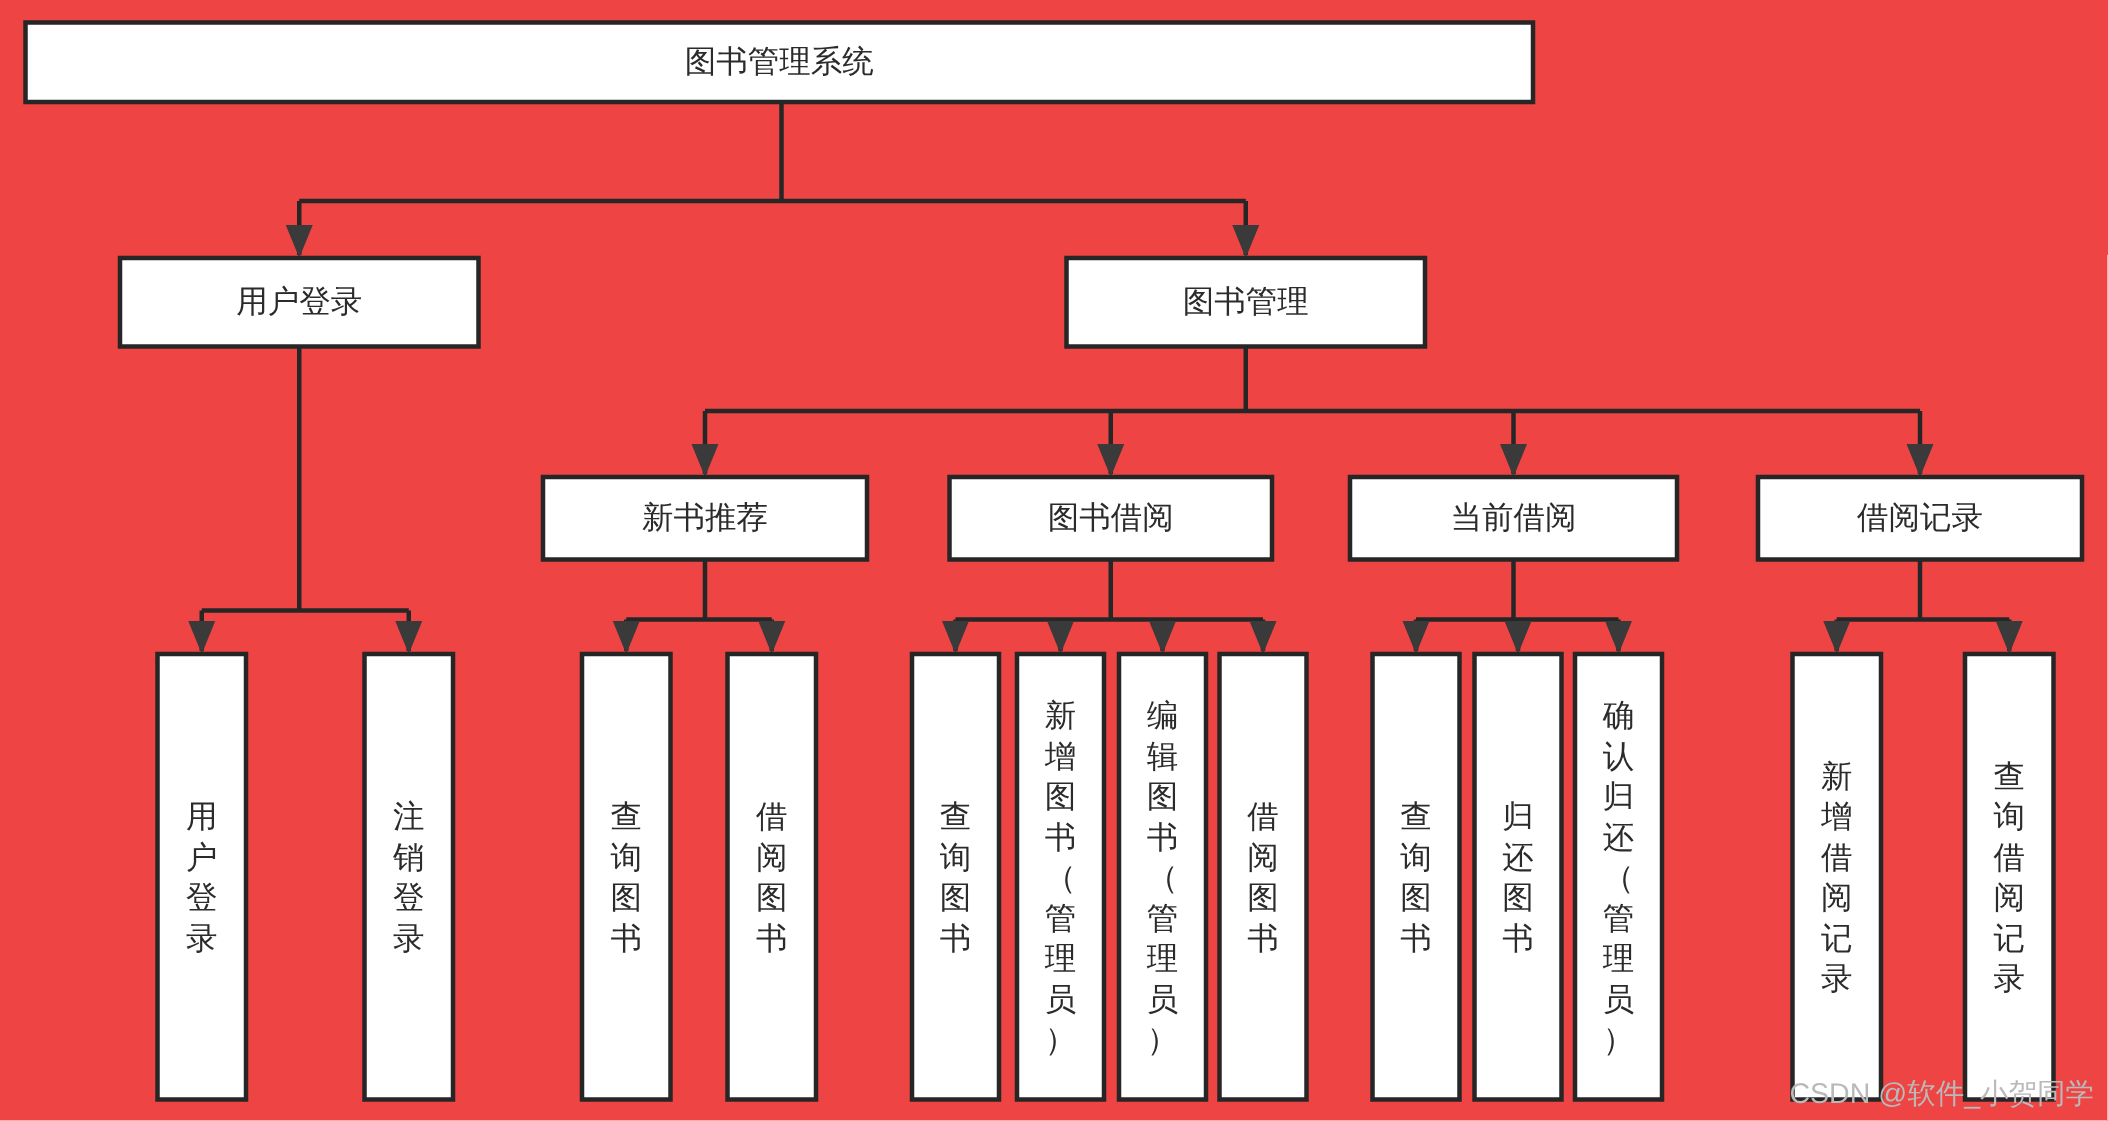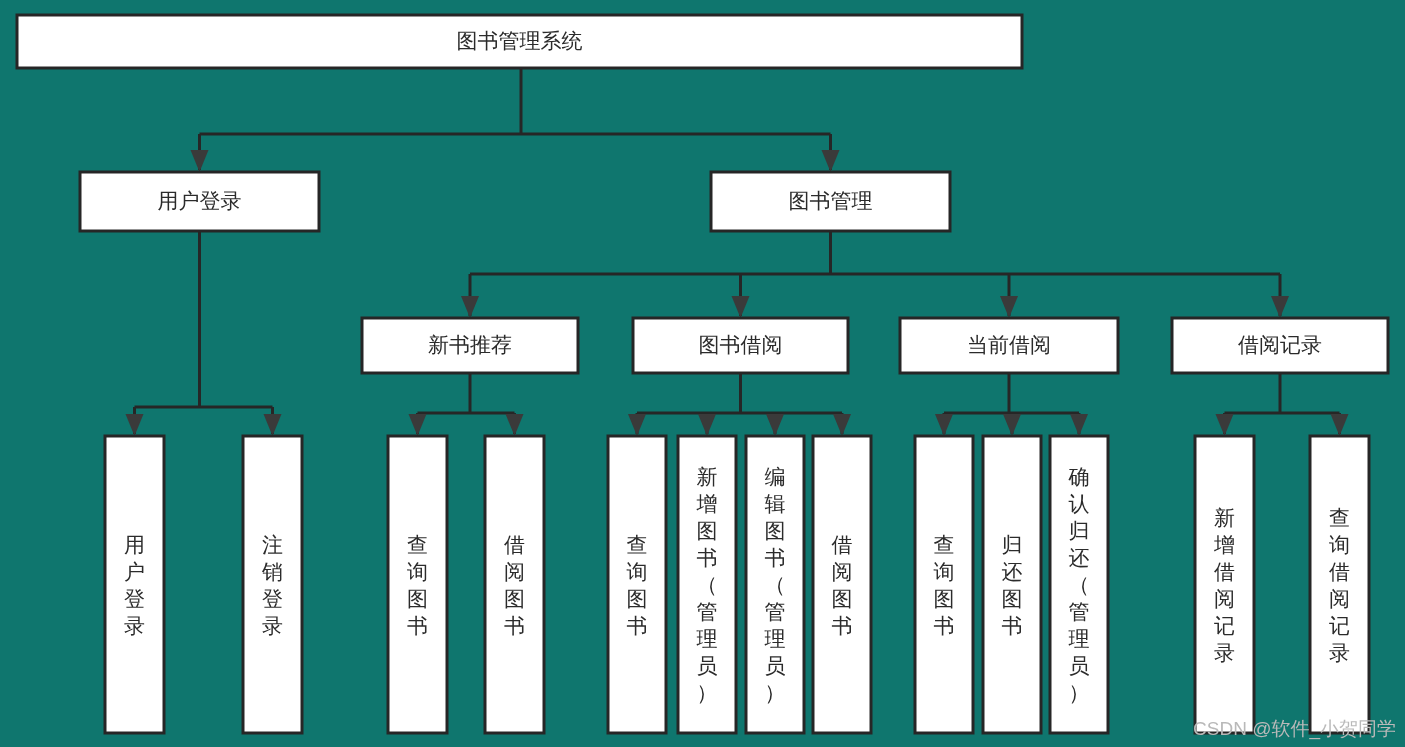--- a/index.html
+++ b/index.html
@@ -11,21 +11,21 @@
   body {
     width: 1405px;
     height: 747px;
     font-family: "Liberation Sans", "DejaVu Sans", sans-serif;
     overflow: hidden;
   }
   #diagram-root {
     position: relative;
     width: 1405px;
     height: 747px;
-    background: #0f766e;
+    background: #ef4444;
   }
   svg#tree-svg {
     position: absolute;
     left: 0;
     top: 0;
     width: 1405px;
     height: 747px;
     display: block;
   }
   .node-rect {

